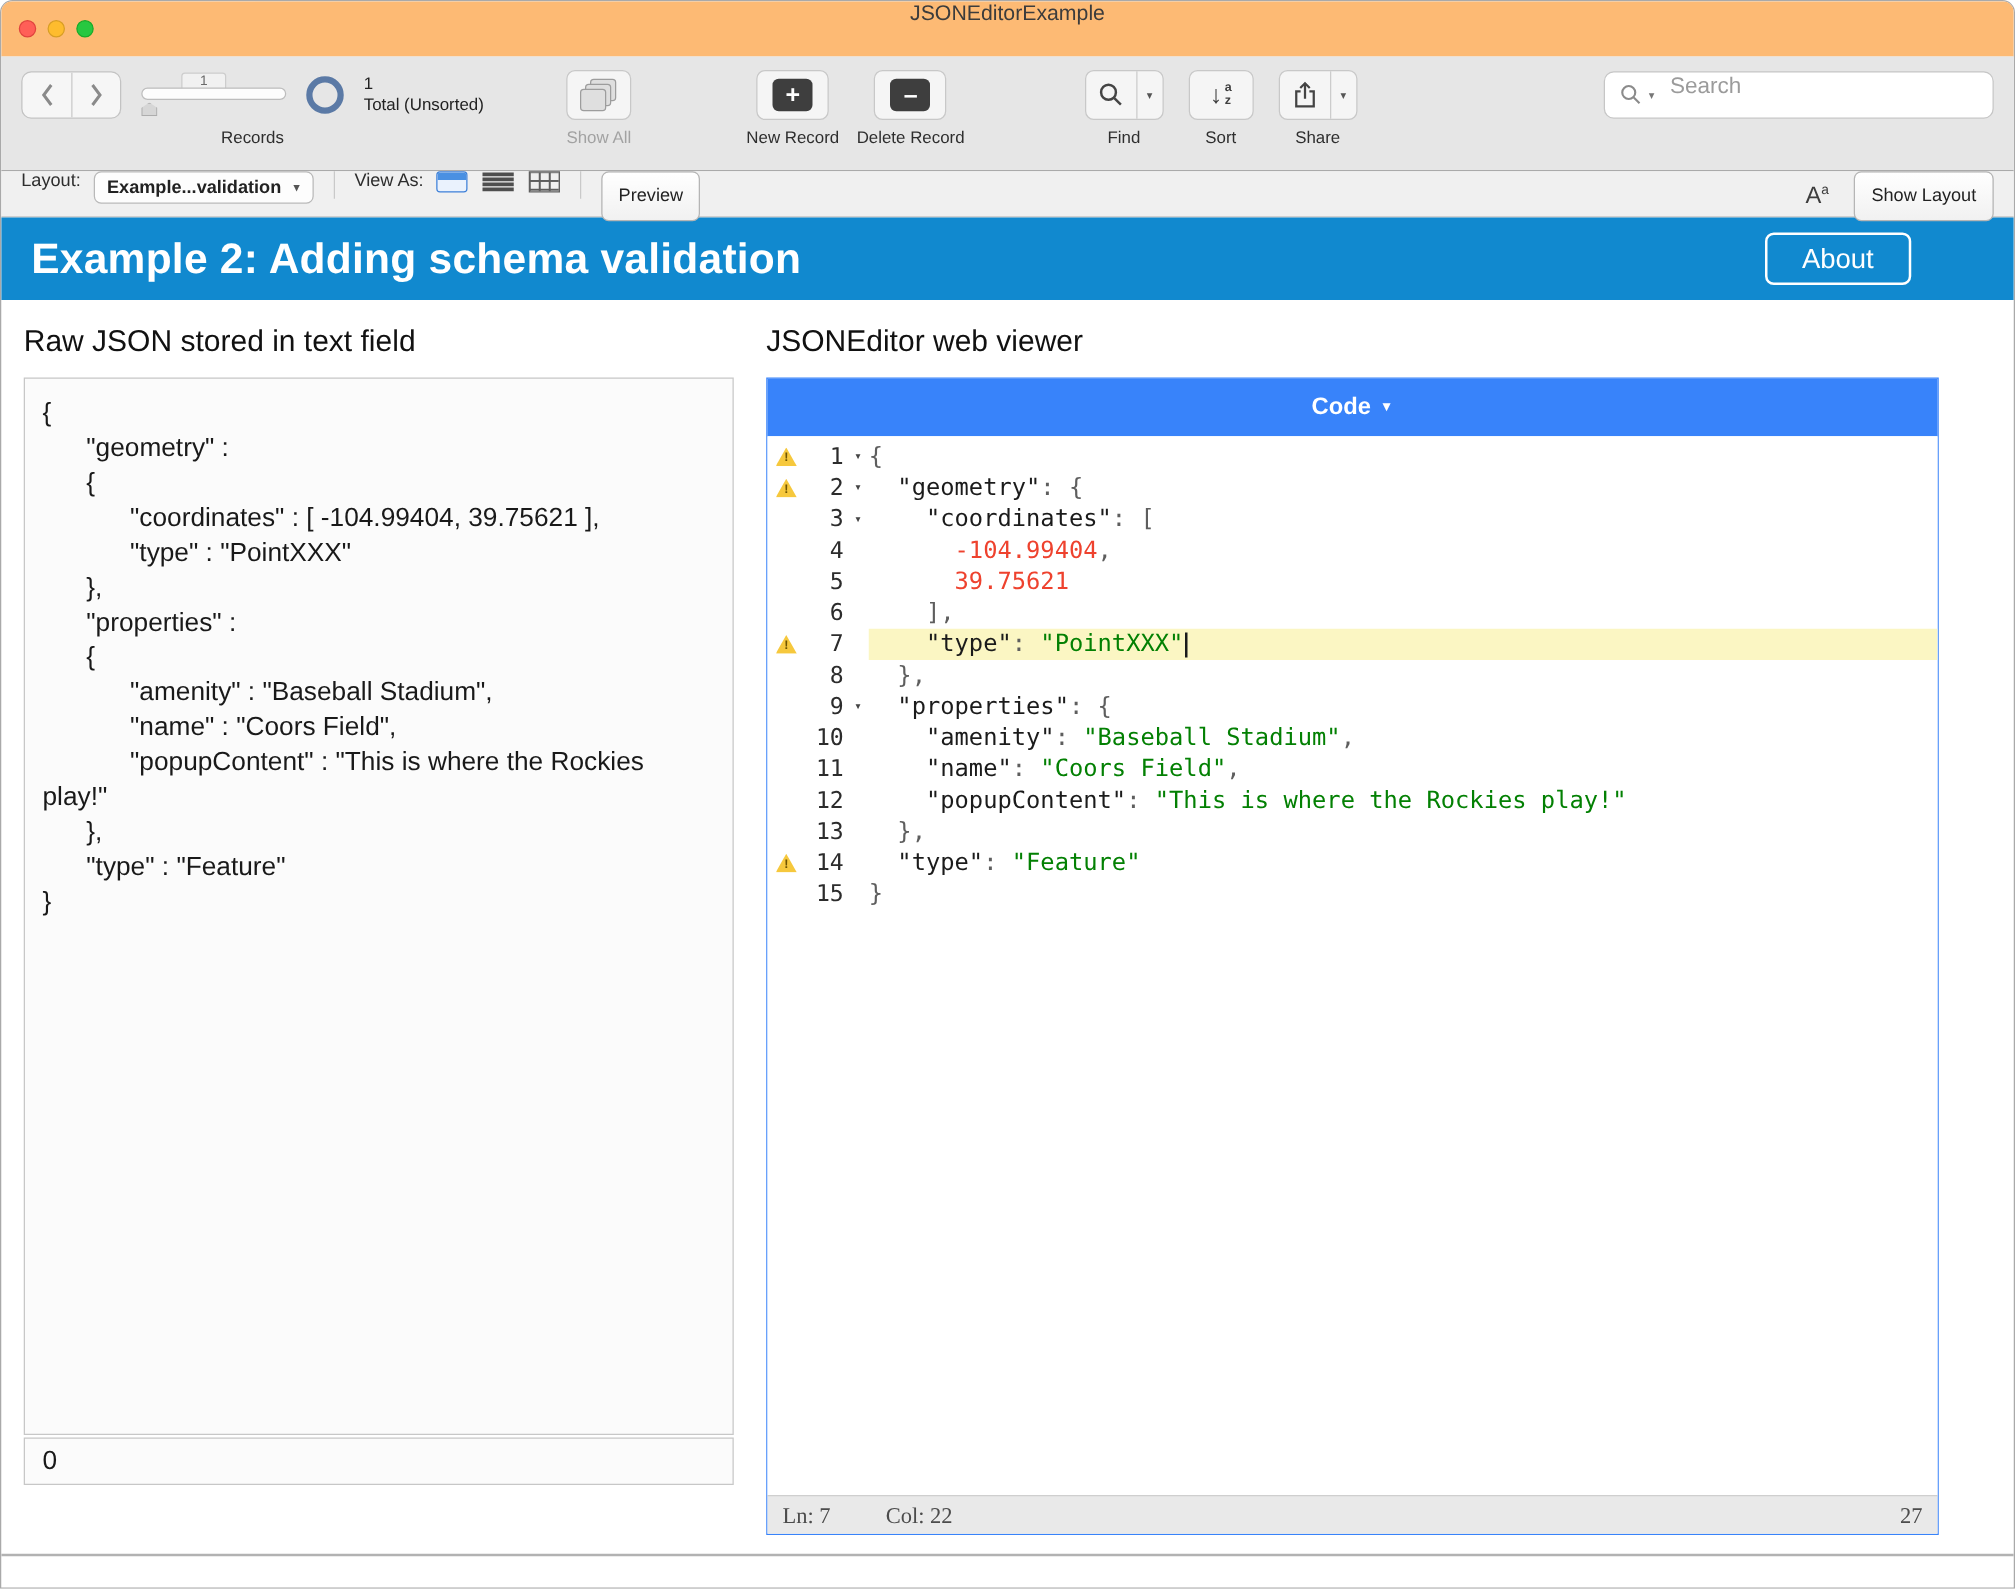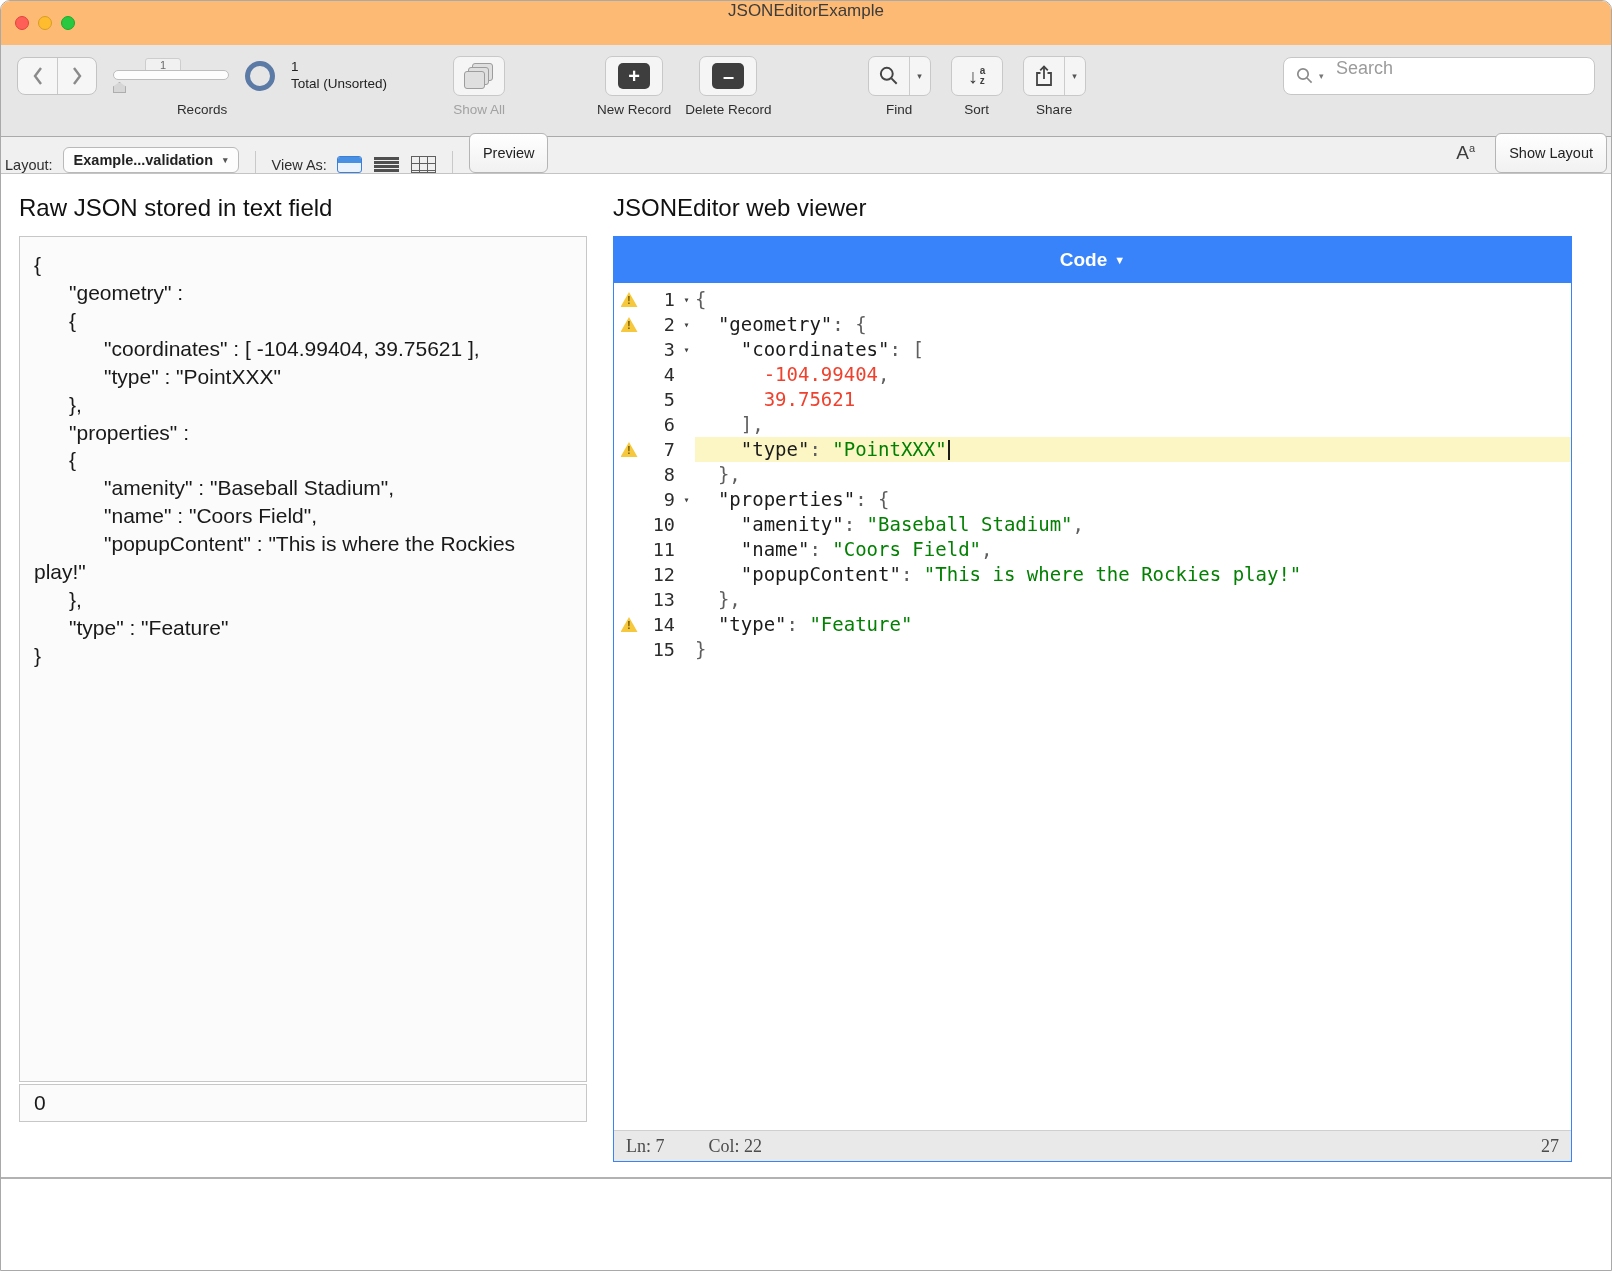--- a/index.html
+++ b/index.html
@@ -66,21 +66,21 @@
   .sort-arrow { font-size:20px; color:#3f3f3f; line-height:1; }
   .sort-az { display:flex; flex-direction:column; font-size:10px; color:#3f3f3f; line-height:1.05; font-weight:600; }
 
   .searchbox { position:relative; width:312px; height:38px; margin-top:4px; }
   .searchbox input { width:100%; height:100%; border:1px solid #c6c6c6; border-radius:8px; background:#ffffff; padding:0 12px 15px 52px; font-size:18px; color:#333; font-family:"Liberation Sans",sans-serif; outline:none; }
   .searchbox input::placeholder { color:#9b9b9b; }
   .searchbox .mag { position:absolute; left:12px; top:9px; }
   .searchbox .chev { position:absolute; left:36px; top:14px; font-size:9px; color:#777; }
 
   
-  .layoutbar { height:37px; background:#f0f0f0; border-bottom:1px solid #c4c4c4; display:flex; align-items:flex-end; padding:0 4px; gap:10px; }
+  .layoutbar { height:37px; background:#f0f0f0; border-bottom:1px solid #c4c4c4; display:flex; align-items:flex-start; padding:0 16px; gap:10px; }
   .lb-label { font-size:14.5px; color:#2d2d2d; }
   .lb-pill { display:flex; align-items:center; gap:10px; background:#fdfdfd; border:1px solid #b9b9b9; border-radius:6px; height:26px; padding:0 10px; font-size:14.5px; color:#222; font-weight:600; }
   .lb-pill .chev { font-size:9px; color:#555; }
   .lb-divider { width:1px; height:22px; background:#c9c9c9; margin:0 6px; }
   .viewicons { display:flex; align-items:center; gap:12px; }
   .icon-formview { width:25px; height:17px; border:1.5px solid #3c7fd8; border-radius:3px; background:#eaf2fd; position:relative; overflow:hidden; }
   .icon-formview::before { content:""; position:absolute; top:0; left:0; right:0; height:6px; background:#4a90e2; }
   .icon-listview { width:25px; height:17px; display:flex; flex-direction:column; justify-content:space-between; padding:1px 0; }
   .icon-listview i { height:2.5px; background:#4f4f4f; display:block; }
   .icon-tableview { width:25px; height:17px; border:1.5px solid #5f5f5f; background-image:linear-gradient(to right,#5f5f5f 1.5px,transparent 1.5px),linear-gradient(to bottom,#5f5f5f 1.5px,transparent 1.5px); background-size:8px 7px; background-position:-1px -1px; }
@@ -90,21 +90,21 @@
   .aa-glyph sup { font-size:11px; }
 
   
   .banner { height:66px; background:var(--banner-bg); display:flex; align-items:center; padding:0 24px; }
   .banner-title { color:#ffffff; font-size:34px; font-weight:700; letter-spacing:0.2px; }
   .about-btn { margin-left:auto; margin-right:58px; border:2px solid #ffffff; border-radius:7px; color:#ffffff; font-size:22px; padding:6px 28px; background:transparent; font-family:"Liberation Sans",sans-serif; }
 
   
   .content { display:flex; padding:14px 18px 0 18px; gap:26px; height:1031px; position:relative; }
   .col-left { width:568px; flex:none; }
-  .col-right { flex:1; margin-right:21px; min-width:0; }
+  .col-right { flex:1; margin-right:42px; min-width:0; }
   .panel-heading { font-size:24px; color:#111; margin:6px 0 14px 0; font-weight:400; }
 
   .rawjson-field { border:1px solid #c7c7c7; background:#fbfbfb; height:846px; padding:14px 14px; font-size:21px; line-height:1.33; color:#191919; white-space:pre-wrap; word-wrap:break-word; font-family:"Liberation Sans",sans-serif; }
   .isvalid-heading { margin-top:20px; }
   .isvalid-field { border:1px solid #c7c7c7; background:#fbfbfb; height:38px; display:flex; align-items:center; padding:0 14px; font-size:21px; color:#191919; margin-top:2px; }
 
   
   .jsoneditor { border:1.5px solid var(--menu-bg); height:926px; display:flex; flex-direction:column; background:#ffffff; }
   .je-menu { height:46px; background:var(--menu-bg); display:flex; justify-content:center; flex:none; }
   .je-mode { color:#ffffff; font-size:19px; font-weight:700; display:flex; align-items:center; gap:7px; background:transparent; border:none; font-family:"Liberation Sans",sans-serif; }
@@ -284,20 +284,24 @@
         <span>Preview</span>
       </div>
     <div class="lb-right">
       <span class="aa-glyph">A<sup>a</sup></span>
       <div class="lb-btn">
           <span>Show Layout</span>
         </div>
     </div>
   </div>
 
+  <div class="banner">
+    <span class="banner-title">Example 2: Adding schema validation</span>
+    <button class="about-btn">About</button>
+  </div>
 
   <div class="content">
 
     <div class="col-left">
       <div class="panel-heading">Raw JSON stored in text field</div>
       <div class="rawjson-field">{
       "geometry" :
       {
             "coordinates" : [ -104.99404, 39.75621 ],
             "type" : "PointXXX"

